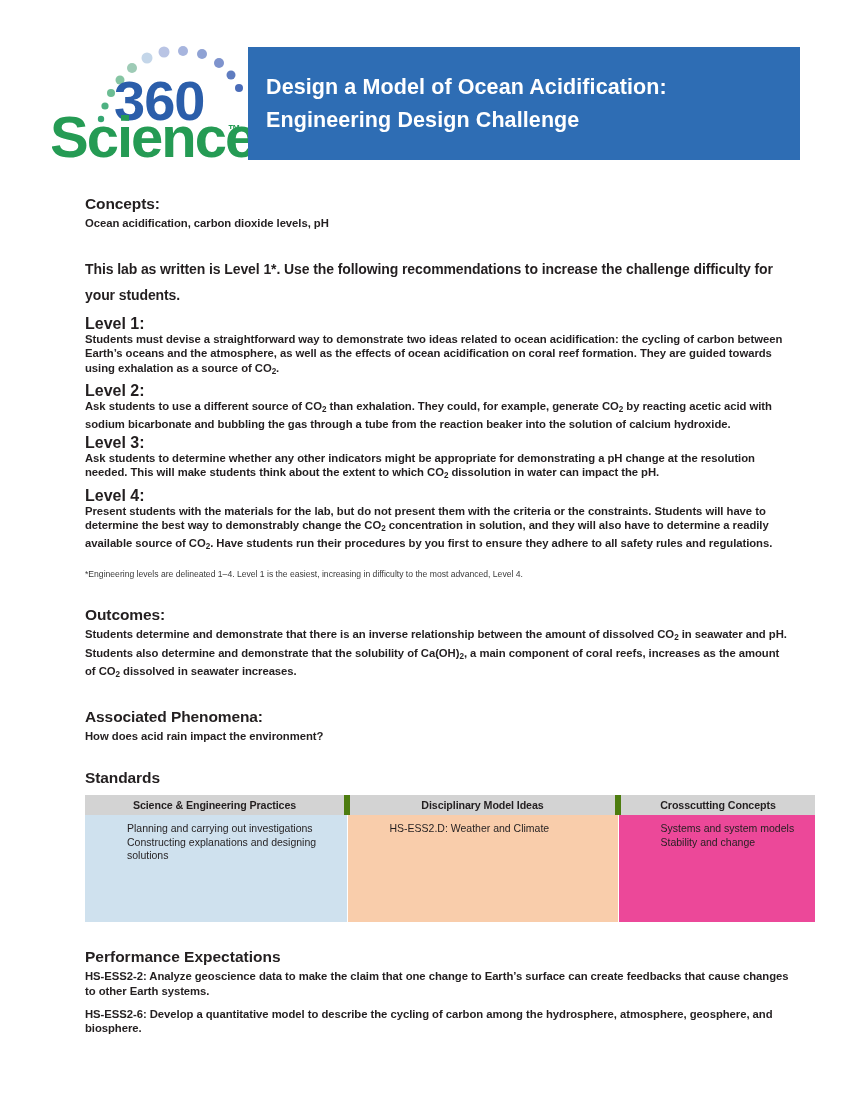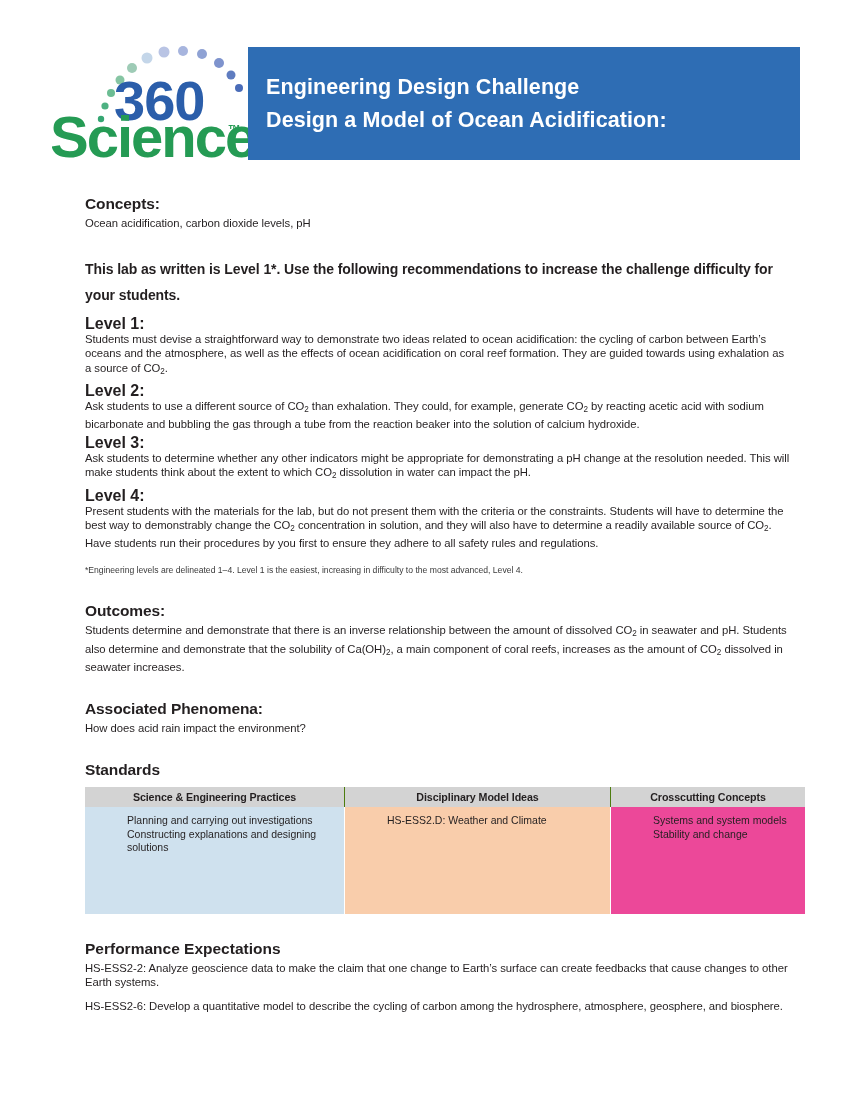--- a/index.html
+++ b/index.html
@@ -75,20 +75,21 @@
     font-size: 16px;
     font-weight: bold;
     margin: 0 0 1px 0;
     line-height: 14px;
   }
   p.body {
     font-size: 11.3px;
     line-height: 14.2px;
     margin: 0;
     letter-spacing: -0.05px;
+    font-weight: bold;
   }
   .gap-lg { height: 26px; }
   .gap-md { height: 14px; }
   .gap-sm { height: 9px; }
   .gap-xs { height: 5px; }
   .footnote {
     font-size: 8.6px;
     line-height: 12px;
     margin: 0;
     color: #3a3a3a;
@@ -101,21 +102,21 @@
     border-collapse: collapse;
     table-layout: fixed;
     margin-top: 8px;
   }
   .std-table th {
     background: #d3d3d3;
     font-size: 10.7px;
     font-weight: bold;
     text-align: center;
     padding: 4px 2px 4px 2px;
-    border-right: 1px solid #4d7c0f;
+    border-right: 6px solid #4d7c0f;
     color: #231f20;
     letter-spacing: -0.1px;
   }
   .std-table th:last-child { border-right: none; }
   .std-table td {
     vertical-align: top;
     font-size: 10.5px;
     line-height: 13.6px;
     padding: 7px 10px 7px 14px;
     height: 93px;
@@ -157,22 +158,22 @@
       <circle cx="49" cy="77" r="3.2" fill="#35a672"></circle>
 
       <text x="62" y="78" font-family="'Liberation Sans', sans-serif" font-size="56" font-weight="bold" fill="#2b5eaa" letter-spacing="-1">360</text>
 
       <text x="-2" y="115" font-family="'Liberation Sans', sans-serif" font-size="58" font-weight="bold" fill="#259B54" letter-spacing="-2">Science</text>
       <text x="176" y="92" font-family="'Liberation Sans', sans-serif" font-size="13" font-weight="bold" fill="#259B54">™</text>
     </svg>
   </div>
 
   <div class="title-banner">
+    <div class="tline">Design a Model of Ocean Acidification:</div>
     <div class="tline">Engineering Design Challenge</div>
-    <div class="tline">Design a Model of Ocean Acidification:</div>
   </div>
 </div>
 
 <div class="content">
 
   <h2 class="sec">Concepts:</h2>
   <p class="body">Ocean acidification, carbon dioxide levels, pH</p>
 
   <div class="gap-lg"></div>
 

